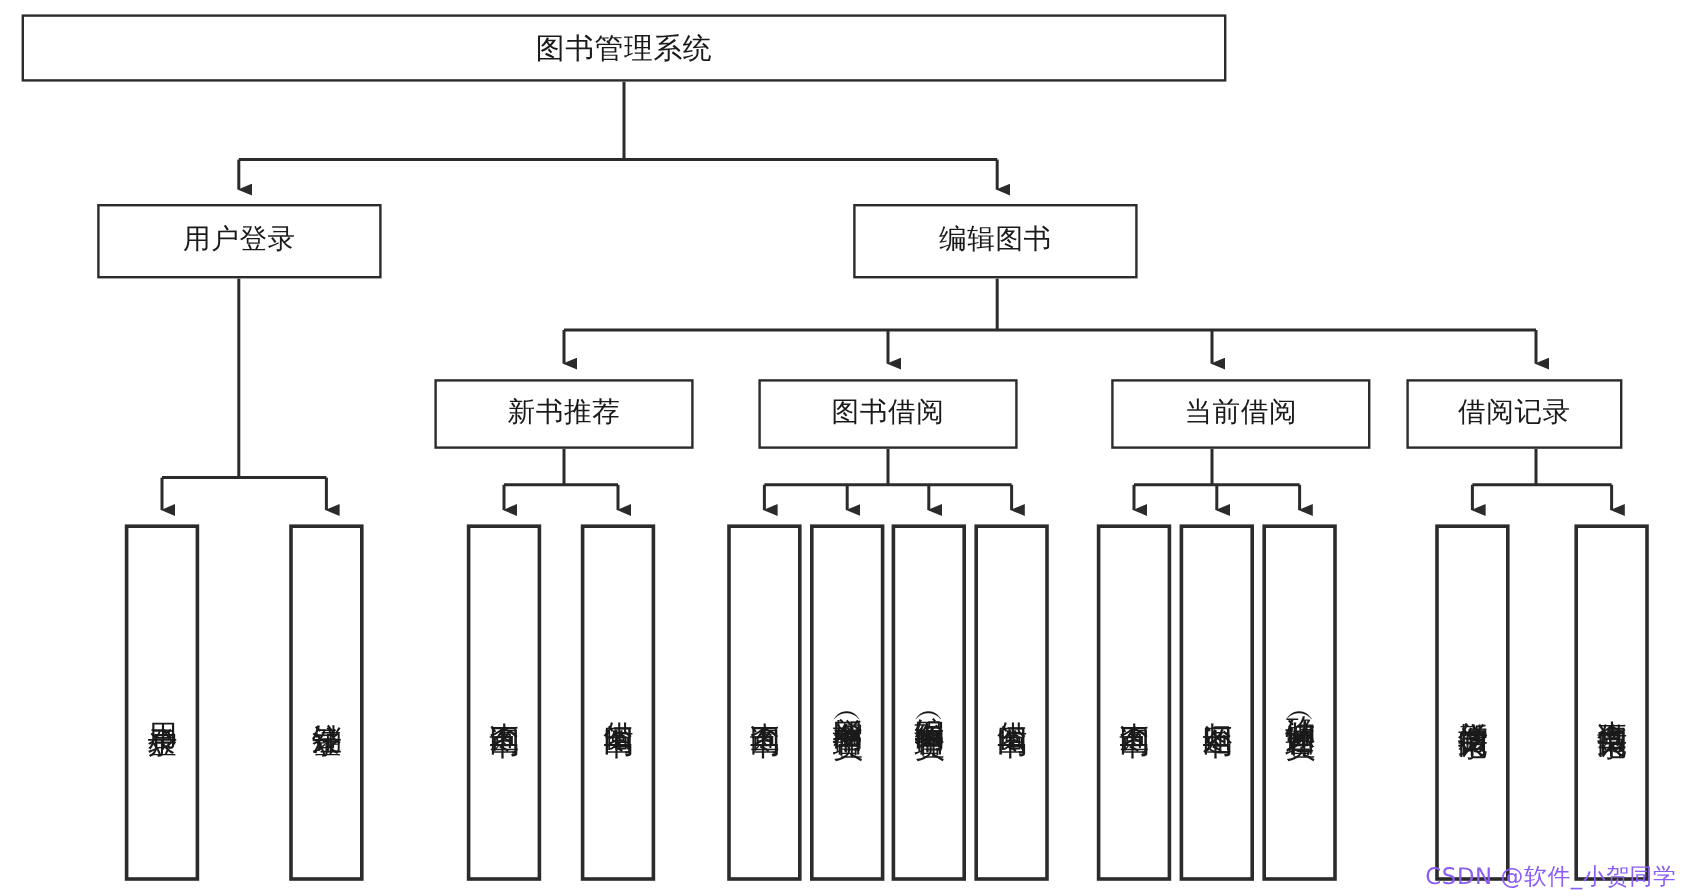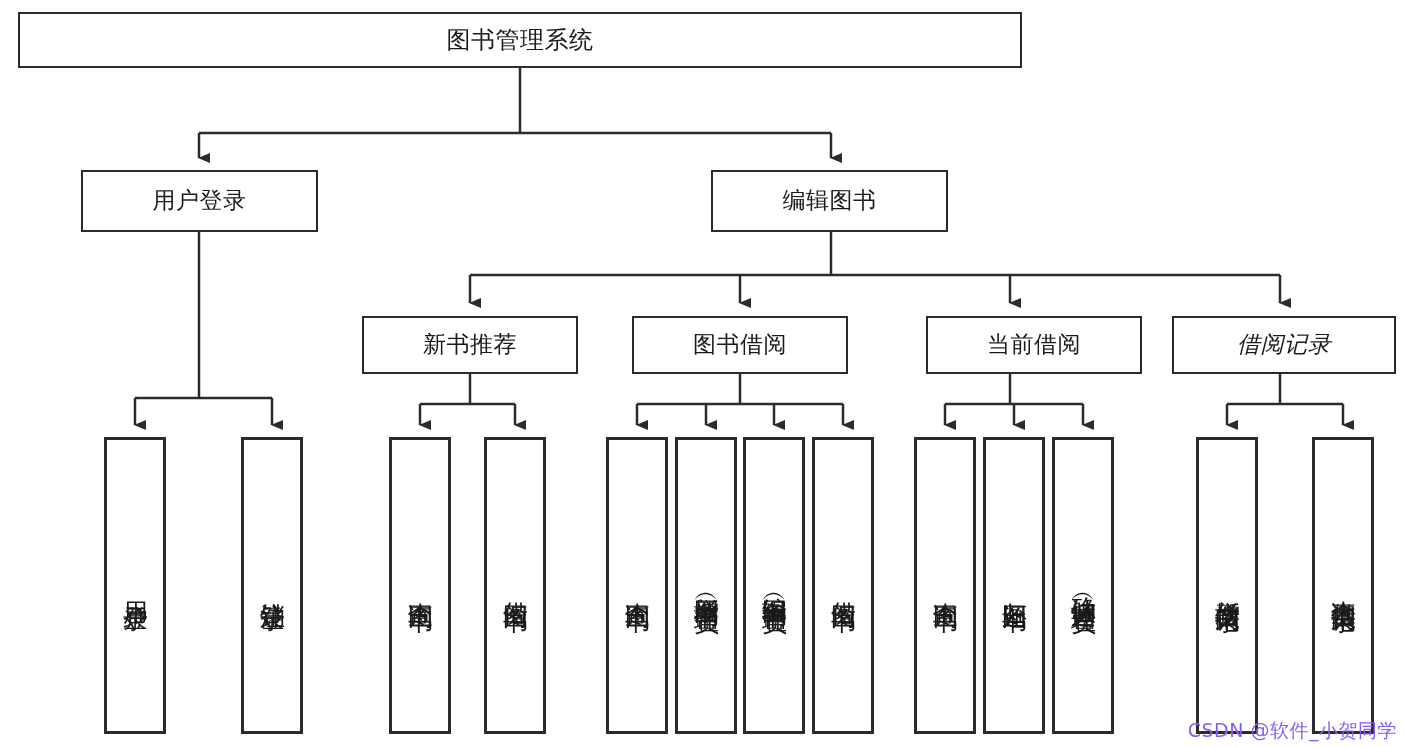--- a/index.html
+++ b/index.html
@@ -130,21 +130,21 @@
 
   <div class="node node-h" style="left:362px;top:316px;width:216px;height:58px;">
     <span>新书推荐</span>
   </div>
   <div class="node node-h" style="left:632px;top:316px;width:216px;height:58px;">
     <span>图书借阅</span>
   </div>
   <div class="node node-h" style="left:902px;top:316px;width:216px;height:58px;margin-left:24px;">
     <span>当前借阅</span>
   </div>
-  <div class="node node-h" style="left:1172px;top:316px;width:224px;height:58px;font-style:italic;">
+  <div class="node node-h" style="left:1172px;top:316px;width:180px;height:58px;">
     <span>借阅记录</span>
   </div>
 
   <div class="node node-v" style="left:104px;top:437px;width:62px;height:297px;">
     <span class="vtext">用户登录</span>
   </div>
   <div class="node node-v" style="left:241px;top:437px;width:62px;height:297px;">
     <span class="vtext">注销登录</span>
   </div>
 

